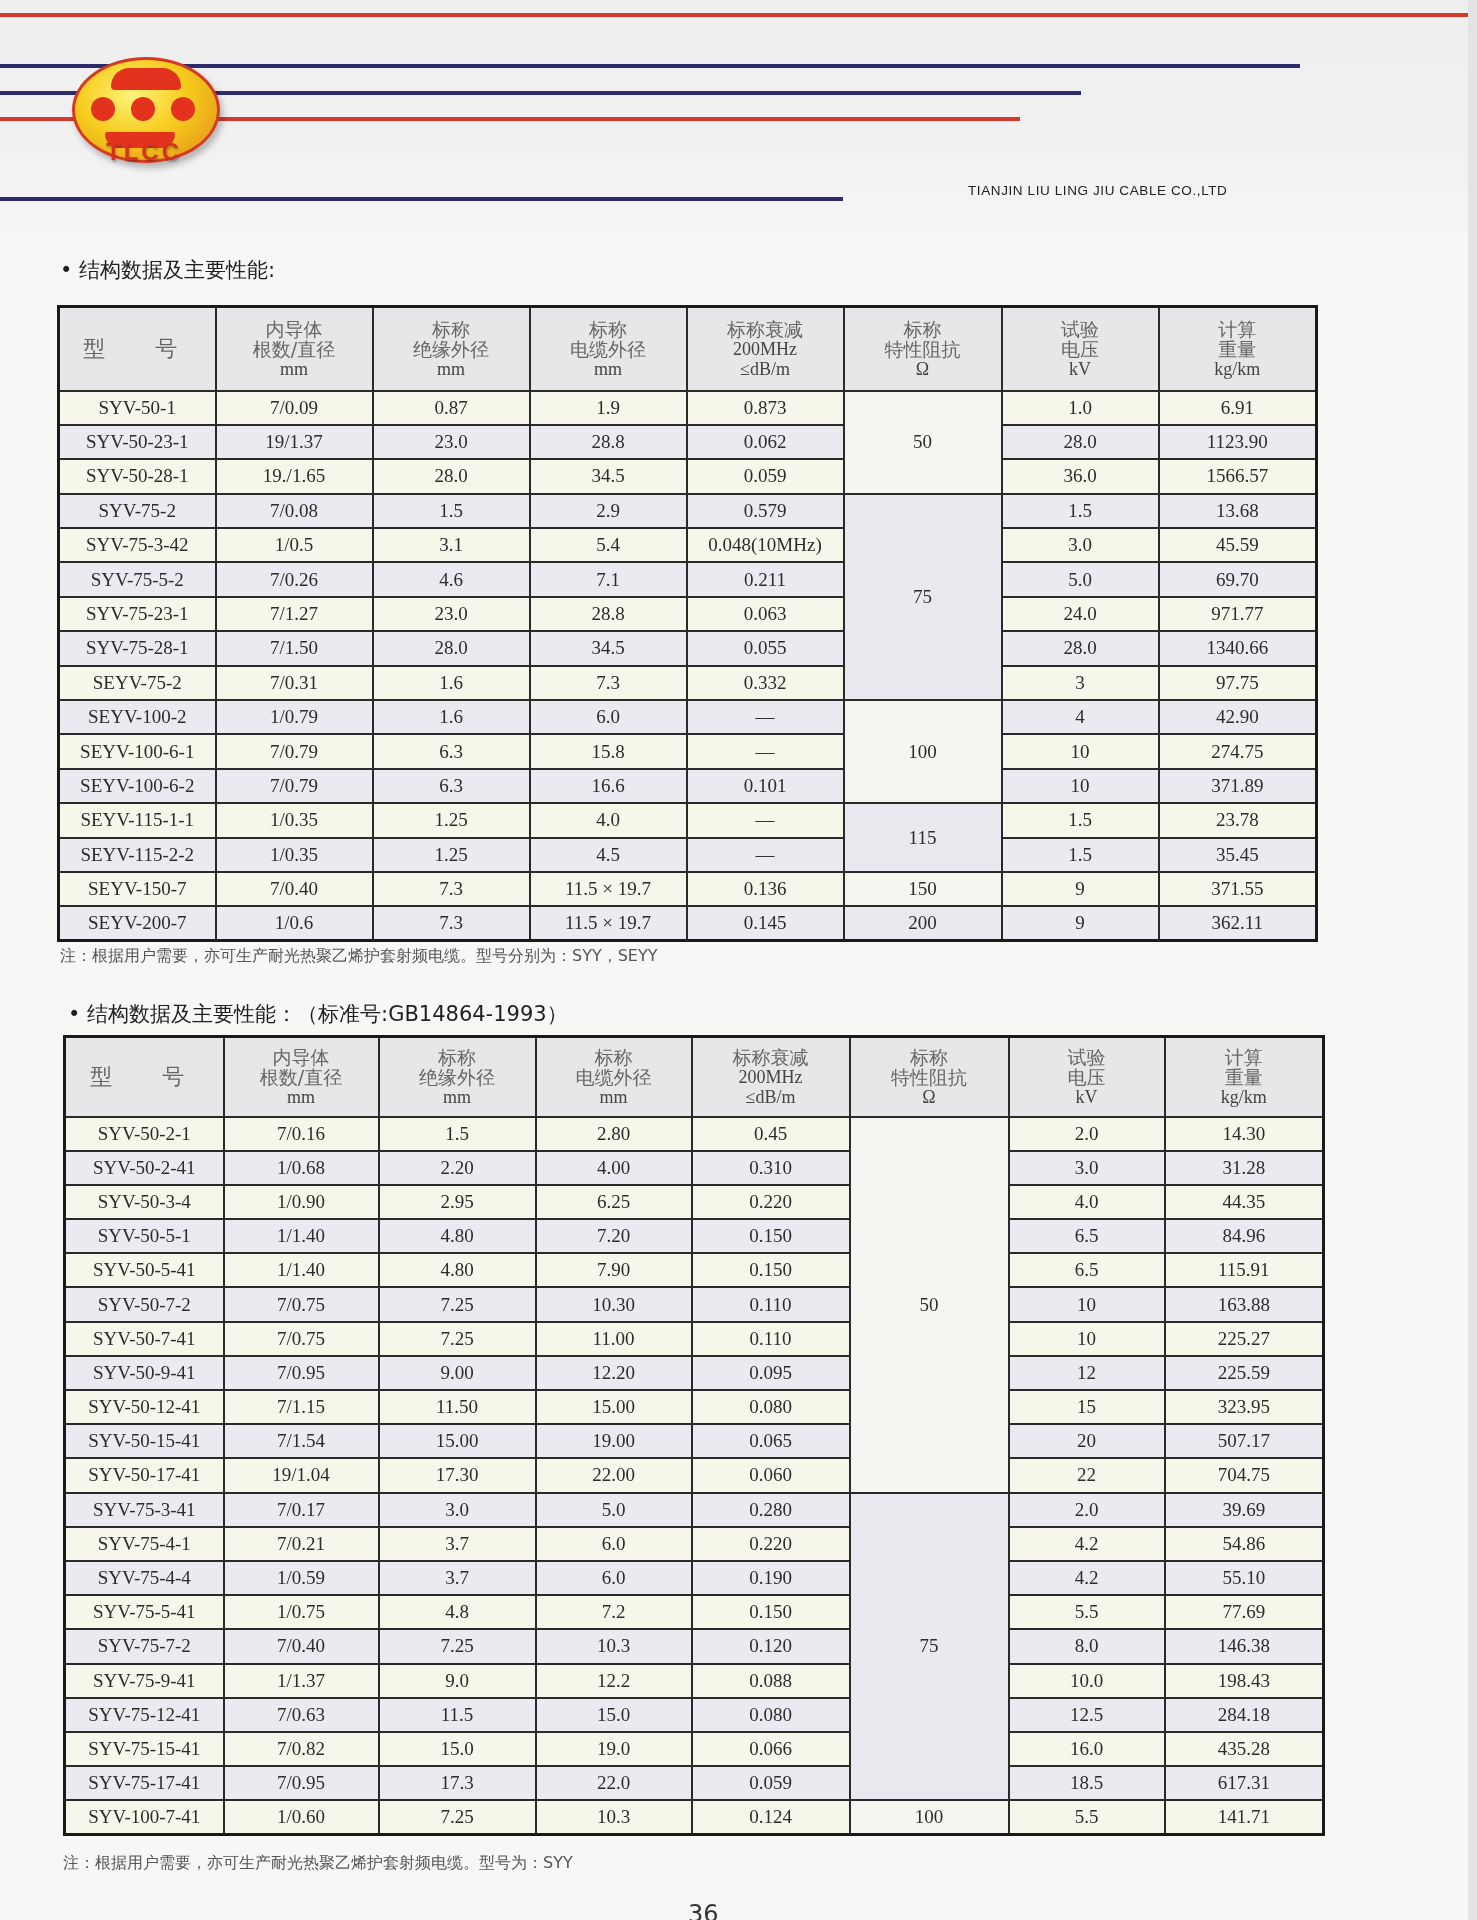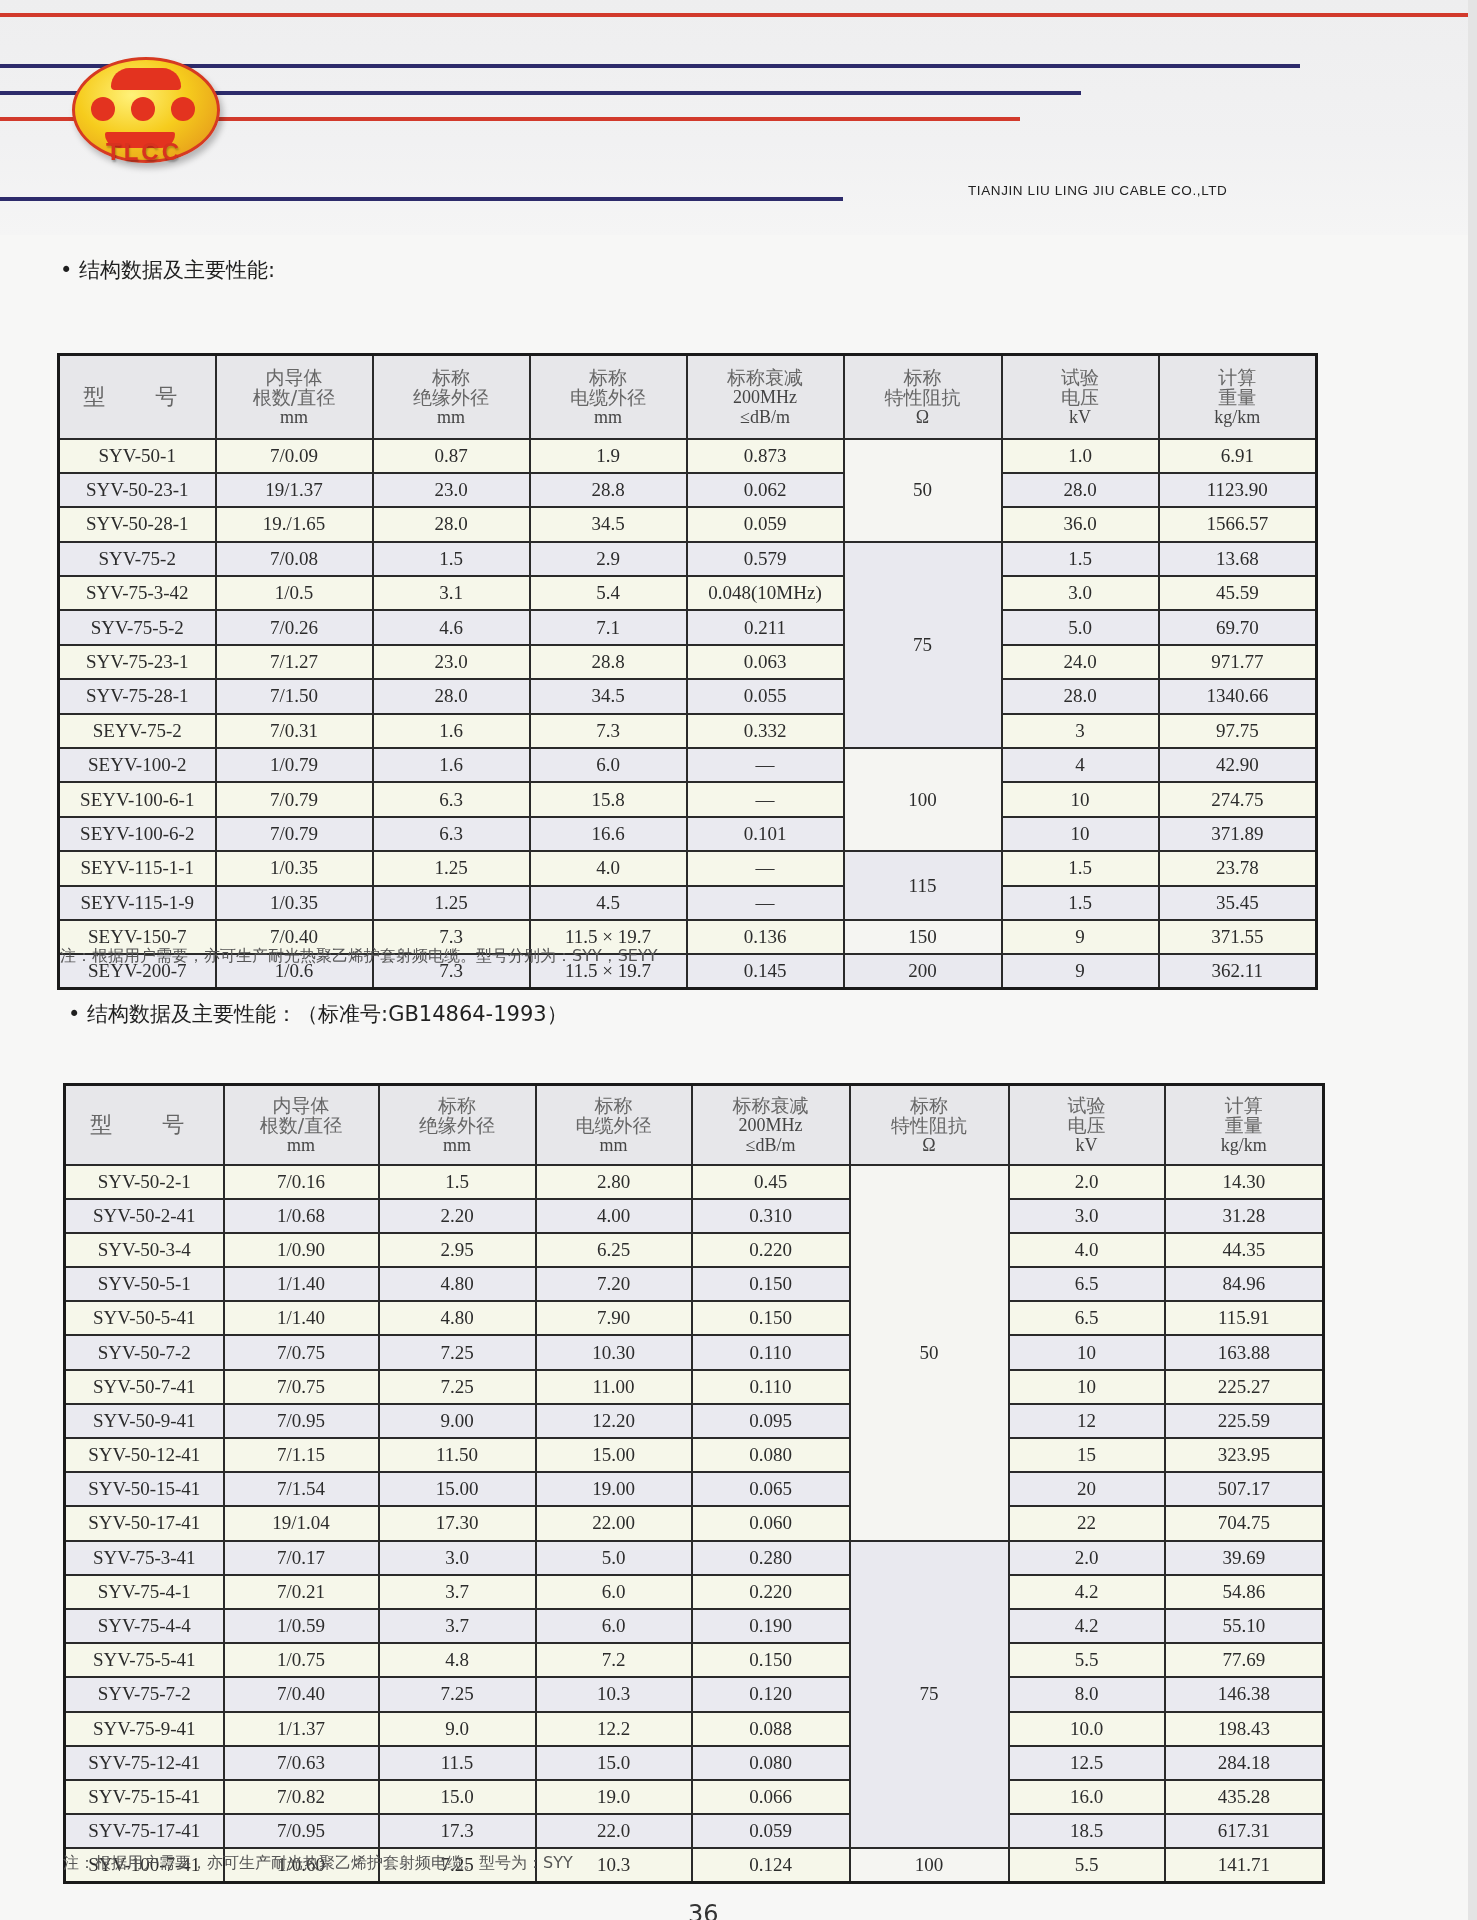--- a/index.html
+++ b/index.html
@@ -20,21 +20,21 @@
     font-size:24px;letter-spacing:3px;color:#d8321f;text-shadow:1px 2px 2px rgba(0,0,0,0.25);margin-left:10px;}
   .company-cn{position:absolute;left:968px;top:152px;font-family:"DejaVu Serif",serif;font-size:26px;letter-spacing:5px;color:#1d1d1d;}
   .company-en{position:absolute;left:968px;top:183px;font-family:"Liberation Sans",sans-serif;font-size:13.5px;letter-spacing:0.6px;color:#222;}
   .right-edge{position:absolute;left:1468px;top:0;width:9px;height:1920px;background:#e4e4e4;}
 
   .section-title{position:absolute;font-size:21px;color:#1f1f1f;}
   .note{position:absolute;font-size:16px;color:#555;}
   .page-num{position:absolute;left:688px;top:1900px;font-size:24px;color:#333;font-family:"DejaVu Sans",sans-serif;}
 
   table.spec{position:absolute;border-collapse:collapse;border:3px solid #1a1a1a;
-    font-family:"Liberation Serif","DejaVu Serif",serif;font-size:19px;color:#2c2c2c;table-layout:fixed;margin-top:48px;}
+    font-family:"Liberation Serif","DejaVu Serif",serif;font-size:19px;color:#2c2c2c;table-layout:fixed;}
   table.spec th,table.spec td{border:2px solid #2a2a2a;text-align:center;padding:0;}
   table.spec th{background:#e7e7ea;font-weight:normal;color:#555;font-size:18px;line-height:19px;}
   table.spec th .cn{font-family:"DejaVu Sans",sans-serif;font-size:19px;color:#666;display:block;line-height:20px;}
   table.spec th .unit{font-family:"Liberation Serif",serif;font-size:18px;color:#444;display:block;line-height:20px;}
   table.spec th.model{font-family:"DejaVu Sans",sans-serif;font-size:22px;color:#666;letter-spacing:14px;}
   table.spec tr.odd td{background:#f6f7ea;}
   table.spec tr.even td{background:#eaeaf0;}
   table.spec td.merged{background:#f5f5f2 !important;}
   table.spec td.merged.tint{background:#e9e9ef !important;}
 </style>
@@ -223,21 +223,21 @@
         <td>SEYV-115-1-1</td>
         <td>1/0.35</td>
         <td>1.25</td>
         <td>4.0</td>
         <td>—</td>
         <td class="merged tint" rowspan="2">115</td>
         <td>1.5</td>
         <td>23.78</td>
       </tr>
       <tr class="even" style="height: 34.4px;">
-        <td>SEYV-115-1-9</td>
+        <td>SEYV-115-2-2</td>
         <td>1/0.35</td>
         <td>1.25</td>
         <td>4.5</td>
         <td>—</td>
         <td>1.5</td>
         <td>35.45</td>
       </tr>
       <tr class="odd" style="height: 34.4px;">
         <td>SEYV-150-7</td>
         <td>7/0.40</td>

